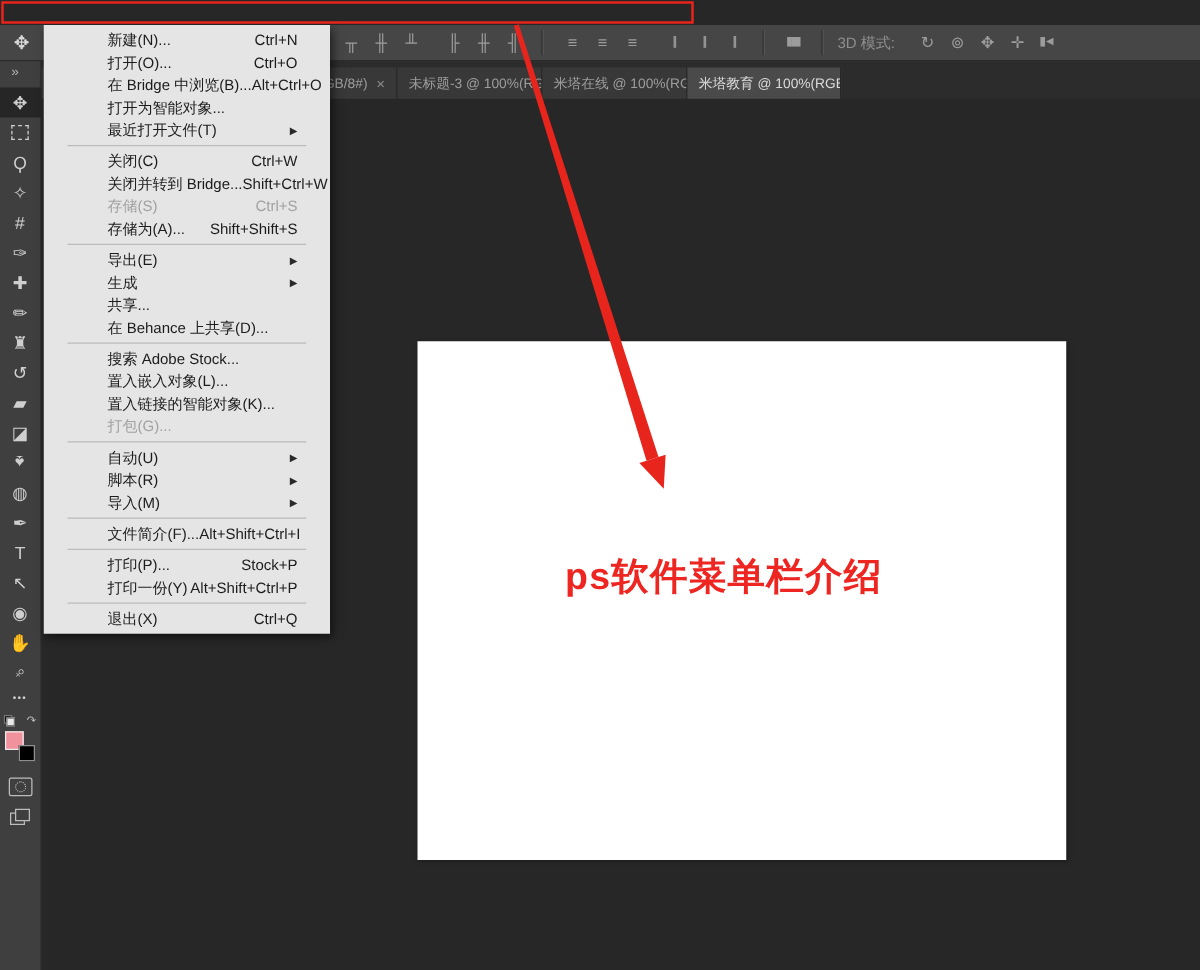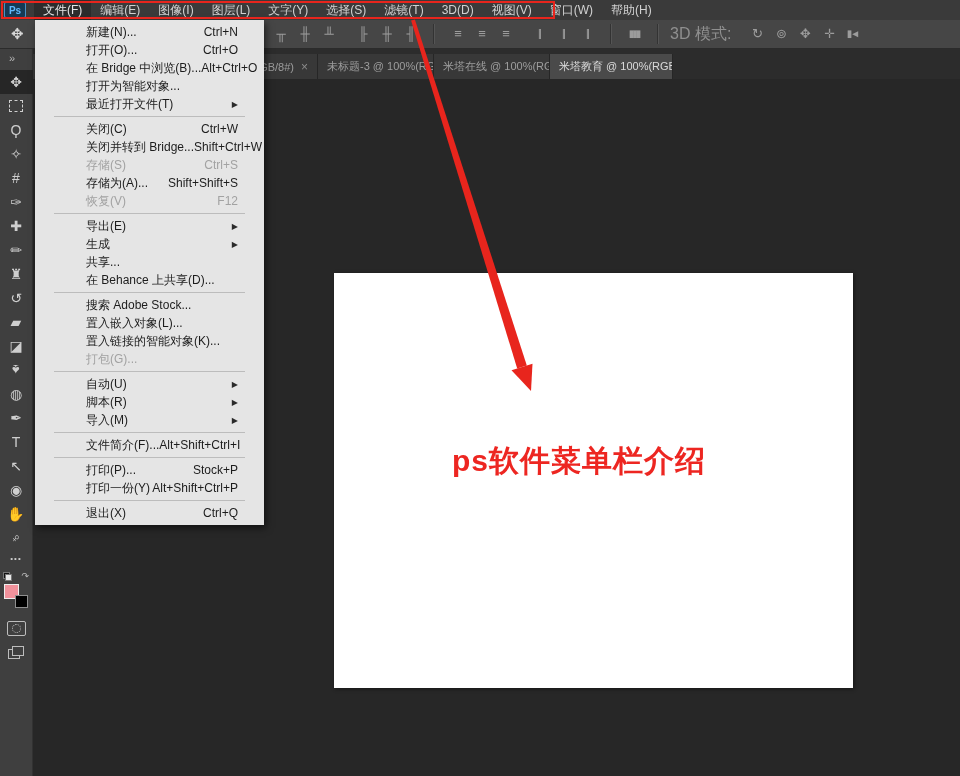--- a/index.html
+++ b/index.html
@@ -22,21 +22,21 @@
   
   .optionsbar{position:absolute;left:0;top:20px;width:960px;height:29px;background:#464646;
               border-bottom:1px solid #2b2b2b;box-sizing:border-box;z-index:5;}
   .ob-toolbadge{position:absolute;left:11px;top:5px;color:#d8d8d8;font-size:15px;}
   .ob-partial{position:absolute;left:232px;top:8px;color:#bdbdbd;font-size:12px;}
   .ob-icons{position:absolute;left:250px;top:0;height:28px;display:flex;align-items:center;}
   .ob-sep{width:1px;height:20px;background:#333;margin:0 6px;box-shadow:1px 0 0 #555;}
   .ob-grp{display:flex;margin:0 5px;}
   .ob-ic{width:24px;text-align:center;color:#9c9c9c;font-size:13px;line-height:28px;
          letter-spacing:-2px;overflow:hidden;}
-  .ob-label{color:#8f8f8f;font-size:16px;margin:0 8px 0 6px;white-space:nowrap;}
+  .ob-label{color:#8f8f8f;font-size:12px;margin:0 8px 0 6px;white-space:nowrap;}
   .ob-ic.small{font-size:10px;}
 
   
   .tabbar{position:absolute;left:33px;top:49px;right:0;height:30px;background:#2c2c2c;
           display:flex;align-items:flex-end;z-index:4;}
   .tab{height:25px;background:#383838;border-right:1px solid #262626;box-sizing:border-box;
        display:flex;align-items:center;gap:7px;padding:0 9px;font-size:11px;color:#9d9d9d;
        white-space:nowrap;overflow:hidden;cursor:default;}
   .tab:nth-child(1){width:285px;justify-content:flex-end;}
   .tab:nth-child(2){width:116px;}
@@ -93,36 +93,20 @@
   .fm-sep{height:1px;background:#bcbcbc;margin:3px 1px;}
 
   
   .arrow-overlay{position:absolute;left:0;top:0;width:960px;height:776px;z-index:60;pointer-events:none;}
 </style>
 </head>
 <body>
 
 <div class="stage">
 
-  <div class="menubar">
-    <div class="pslogo" style="color: rgb(93, 185, 255);">Ps</div>
-    <div class="mb-items" id="mb-items">
-        <div class="mb-item active">文件(F)</div>
-        <div class="mb-item">编辑(E)</div>
-        <div class="mb-item">图像(I)</div>
-        <div class="mb-item">图层(L)</div>
-        <div class="mb-item">文字(Y)</div>
-        <div class="mb-item">选择(S)</div>
-        <div class="mb-item">滤镜(T)</div>
-        <div class="mb-item">3D(D)</div>
-        <div class="mb-item">视图(V)</div>
-        <div class="mb-item">窗口(W)</div>
-        <div class="mb-item">帮助(H)</div>
-      </div>
-  </div>
   <div class="menubar-outline anno" style="border-color: rgb(232, 37, 29);"></div>
 
   <div class="optionsbar">
     <span class="ob-toolbadge">✥</span>
     <span class="ob-partial">件</span>
     <div class="ob-icons" id="ob-icons">
         <span class="ob-sep"></span>
         <span class="ob-grp">
           <span class="ob-ic">╥</span>
           <span class="ob-ic">╫</span>
@@ -297,24 +281,20 @@
         <span class="fm-right">Shift+Ctrl+W</span>
       </div>
       <div class="fm-item disabled">
         <span class="fm-label">存储(S)</span>
         <span class="fm-right">Ctrl+S</span>
       </div>
       <div class="fm-item">
         <span class="fm-label">存储为(A)...</span>
         <span class="fm-right">Shift+Shift+S</span>
       </div>
-      <div class="fm-item disabled">
-        <span class="fm-label">恢复(V)</span>
-        <span class="fm-right">F12</span>
-      </div>
       <div class="fm-sep"></div>
       <div class="fm-item">
         <span class="fm-label">导出(E)</span>
         <span class="fm-right arrow">▶</span>
       </div>
       <div class="fm-item">
         <span class="fm-label">生成</span>
         <span class="fm-right arrow">▶</span>
       </div>
       <div class="fm-item">

